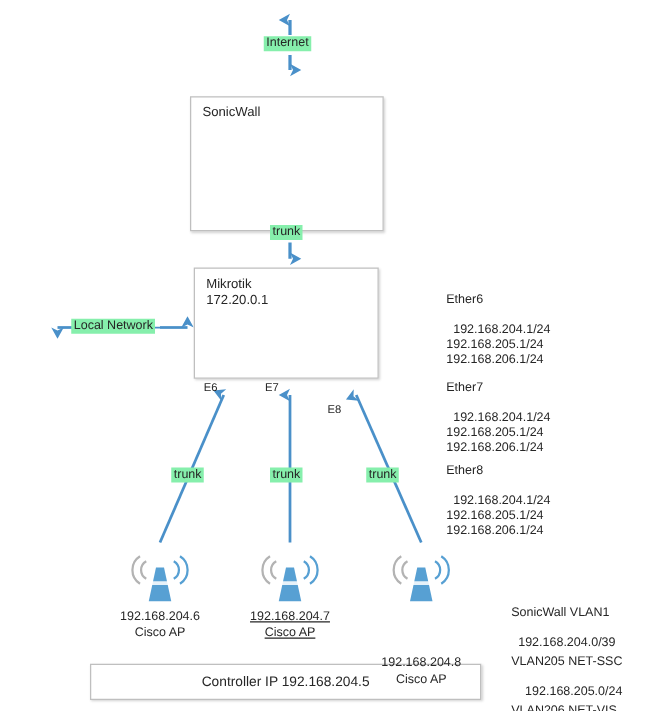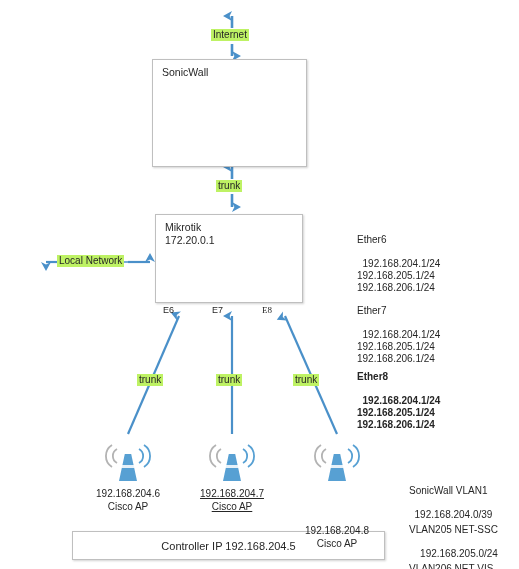--- a/index.html
+++ b/index.html
@@ -25,21 +25,21 @@
   }
   .node-box {
     position: absolute;
     background: #ffffff;
     border: 1px solid #bfbfbf;
     box-shadow: 1px 1px 2px rgba(0,0,0,0.18);
     box-sizing: border-box;
   }
   #sonicwall-box {
     left: 152px;
-    top: 59px;
+    top: 77px;
     width: 155px;
     height: 108px;
   }
   #mikrotik-box {
     left: 155px;
     top: 214px;
     width: 148px;
     height: 89px;
   }
   #controller-box {
@@ -63,21 +63,21 @@
   .box-center-label {
     font-size: 11px;
     color: #262626;
     white-space: nowrap;
   }
   .edge-label {
     position: absolute;
     font-size: 10px;
     line-height: 12px;
     color: #262626;
-    background: #bef264;
+    background: #86efac;
     padding: 0 2px;
     white-space: nowrap;
     text-align: center;
   }
   .port-label {
     position: absolute;
     font-size: 9px;
     line-height: 11px;
     color: #262626;
     white-space: nowrap;
@@ -191,21 +191,21 @@
 <div class="edge-label" style="left:57px; top:255px;">Local Network</div>
 
 <div class="edge-label" style="left:137px; top:374px;">trunk</div>
 
 <div class="edge-label" style="left:216px; top:374px;">trunk</div>
 
 <div class="edge-label" style="left:293px; top:374px;">trunk</div>
 
 <div class="port-label" style="left:163px; top:305px;">E6</div>
 <div class="port-label" style="left:212px; top:305px;">E7</div>
-<div class="port-label" style="left:262px; top:305px;font-family:Liberation Serif, serif;">E8</div>
+<div class="port-label" style="left:262px; top:322px;">E8</div>
 
 <div class="ap-label" style="left:73px; top:488px;">192.168.204.6
 Cisco AP</div>
 <div class="ap-label" style="left:177px; top:488px;text-decoration:underline;">192.168.204.7
 Cisco AP</div>
 <div class="ap-label" style="left:282px; top:488px;margin-top:37px;">192.168.204.8
 Cisco AP</div>
 
 <div class="annot-block" style="left:357px; top:210px;">
   <span class="annot-title">Ether6</span>
@@ -214,21 +214,21 @@
 192.168.206.1/24</span>
 </div>
 
 <div class="annot-block" style="left:357px; top:281px;">
   <span class="annot-title">Ether7</span>
   <span>192.168.204.1/24
 192.168.205.1/24
 192.168.206.1/24</span>
 </div>
 
-<div class="annot-block" style="left:357px; top:347px;font-weight:bold;">
+<div class="annot-block" style="left:357px; top:347px;">
   <span class="annot-title">Ether8</span>
   <span>192.168.204.1/24
 192.168.205.1/24
 192.168.206.1/24</span>
 </div>
 
 <div class="annot-block" style="left:409px; top:461px;">
   <span class="annot-title">SonicWall VLAN1</span>
   <span>192.168.204.0/39</span>
 </div>

